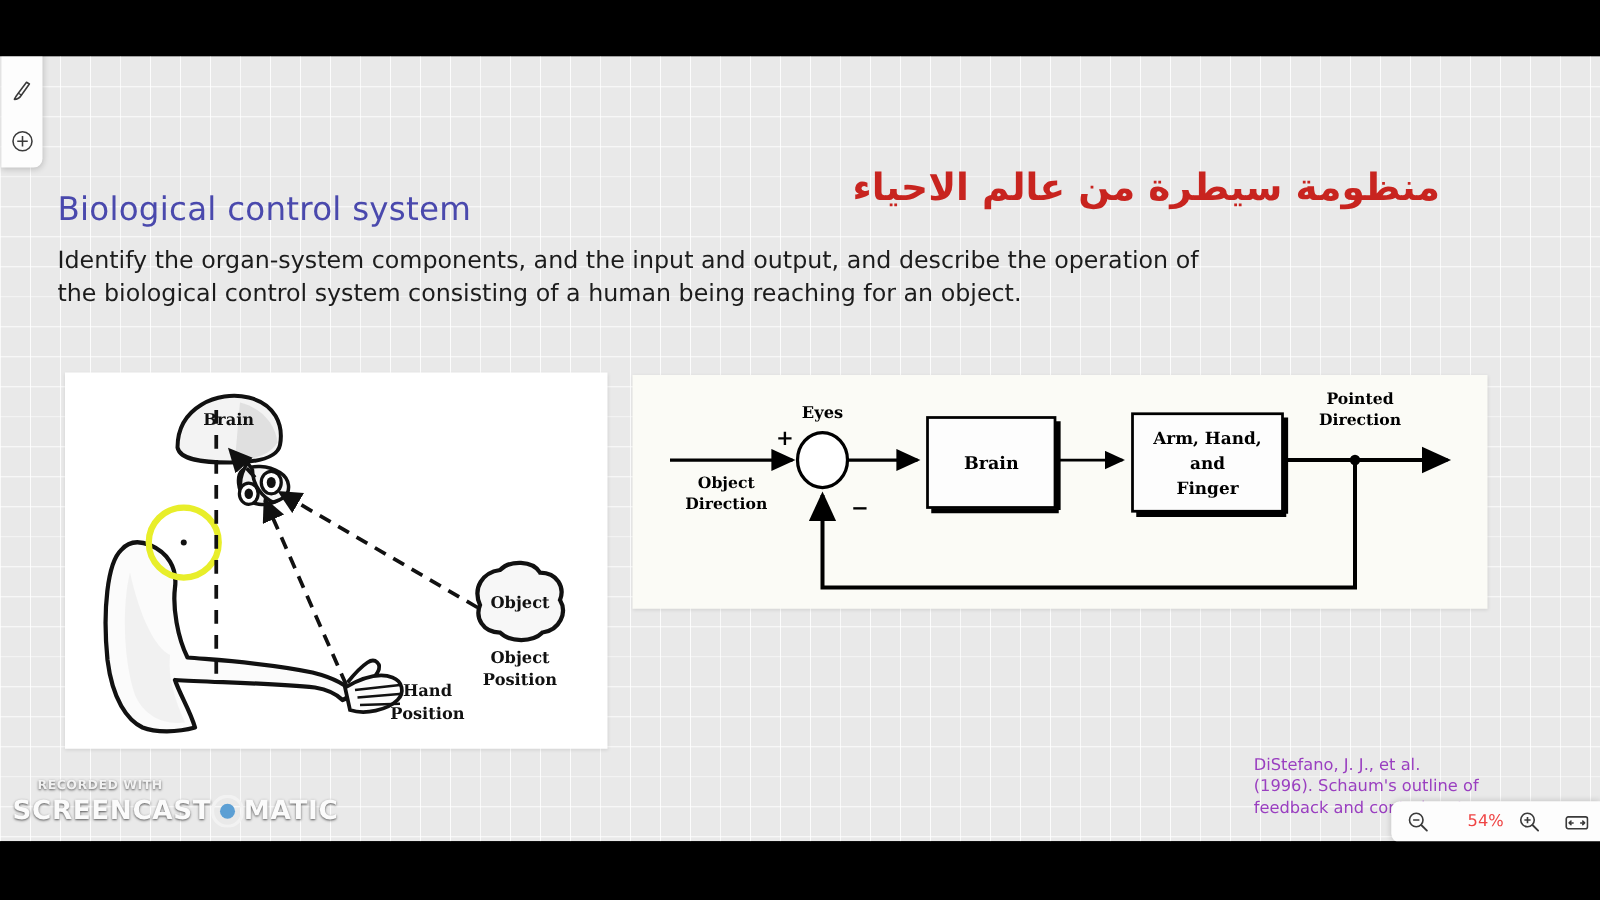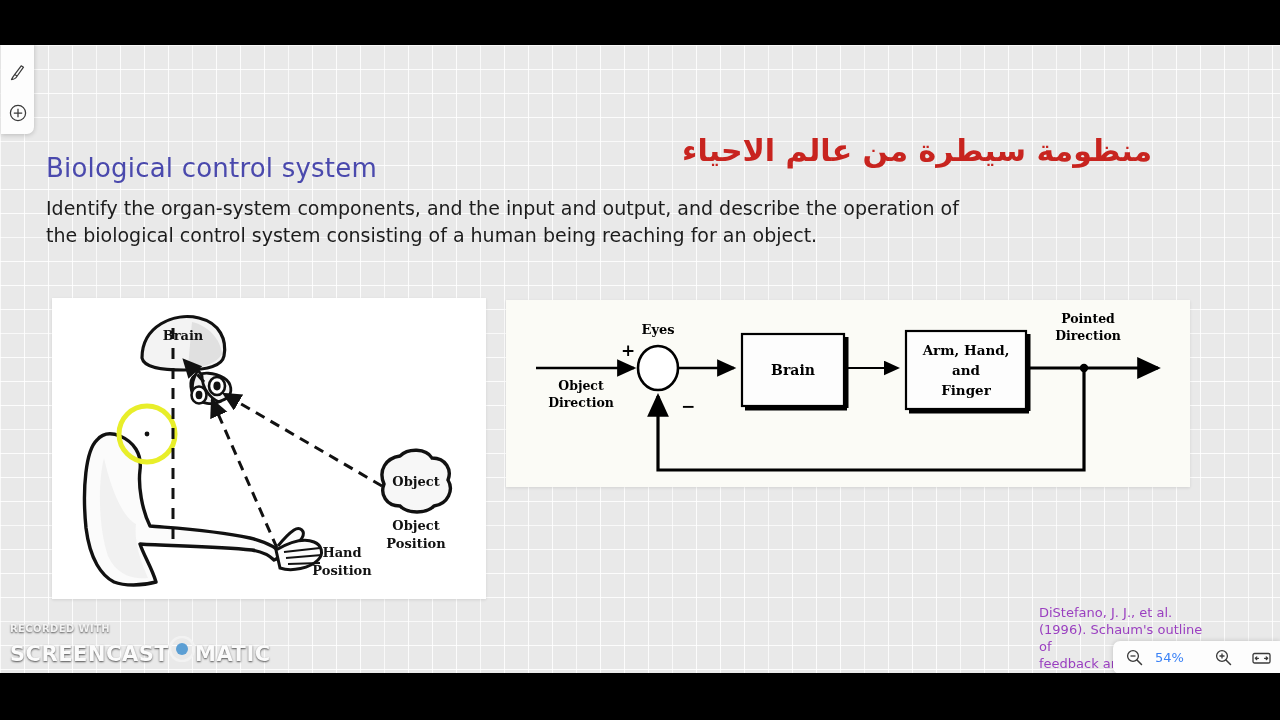--- a/index.html
+++ b/index.html
@@ -102,21 +102,21 @@
   
   #citation {
     position: absolute;
     left: 1003px; top: 559px;
     width: 200px;
     font-family: "DejaVu Sans", sans-serif;
     font-size: 13px;
     line-height: 17px;
     color: #9a3fc0;
   }
-  #citation .line { display: block; margin-left: 36px; }
+  #citation .line { display: block; }
 
   
   #fig-left {
     position: absolute;
     left: 52px; top: 253px;
     width: 434px; height: 301px;
     background: #ffffff;
     box-shadow: 0 1px 3px rgba(0,0,0,0.10);
     overflow: hidden;
   }
@@ -138,23 +138,24 @@
     user-select: none;
   }
   #watermark .rec {
     font-family: "DejaVu Sans", sans-serif;
     font-size: 10px;
     font-weight: bold;
     letter-spacing: 0.4px;
     color: #f2f2f2;
     text-shadow: 0 1px 2px rgba(0,0,0,0.65);
     margin-bottom: 2px;
+    margin-left: 20px;
   }
   #watermark .brandrow {
-    display: flex; align-items: flex-end; gap: 0;
+    display: flex; align-items: flex-start; gap: 0;
   }
   #watermark .brand {
     font-family: "DejaVu Sans", sans-serif;
     font-size: 21px;
     font-weight: bold;
     letter-spacing: 0.5px;
     color: #fbfbfb;
     text-shadow: 0 1px 2px rgba(0,0,0,0.65);
   }
 
@@ -170,23 +171,23 @@
     align-items: center;
     z-index: 30;
   }
   #zoombar .zb {
     display: flex; align-items: center; justify-content: center;
     cursor: pointer;
   }
   #zoom-level {
     font-family: "DejaVu Sans", sans-serif;
     font-size: 13px;
-    color: #3b82f6;
+    color: #ef4444;
     width: 48px;
-    text-align: left;
+    text-align: right;
   }
 </style>
 </head>
 <body>
 
 <div id="screen">
 
   <div id="canvas">
 
     <div id="title-en">Biological control system</div>

